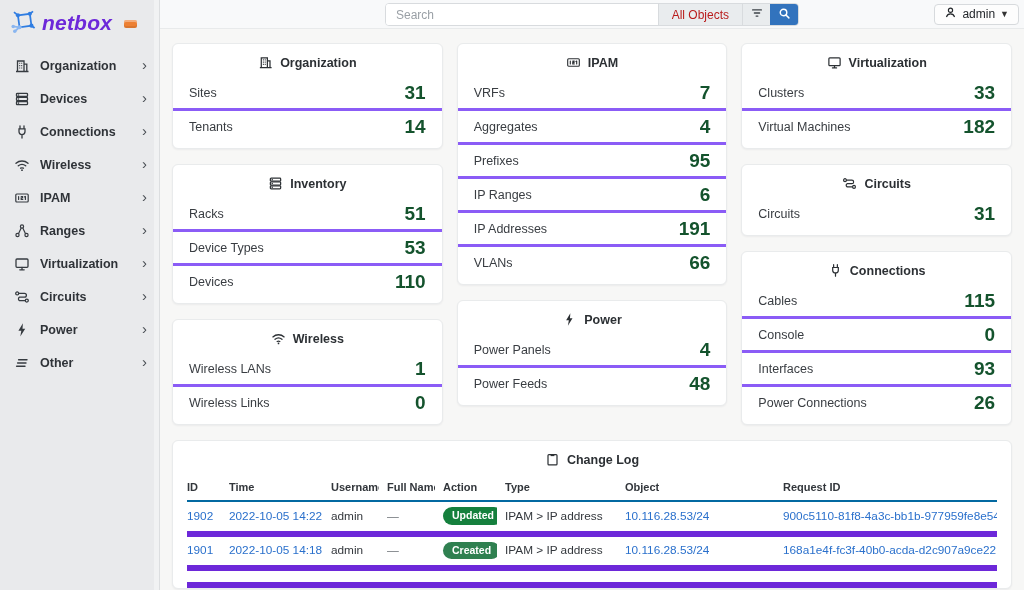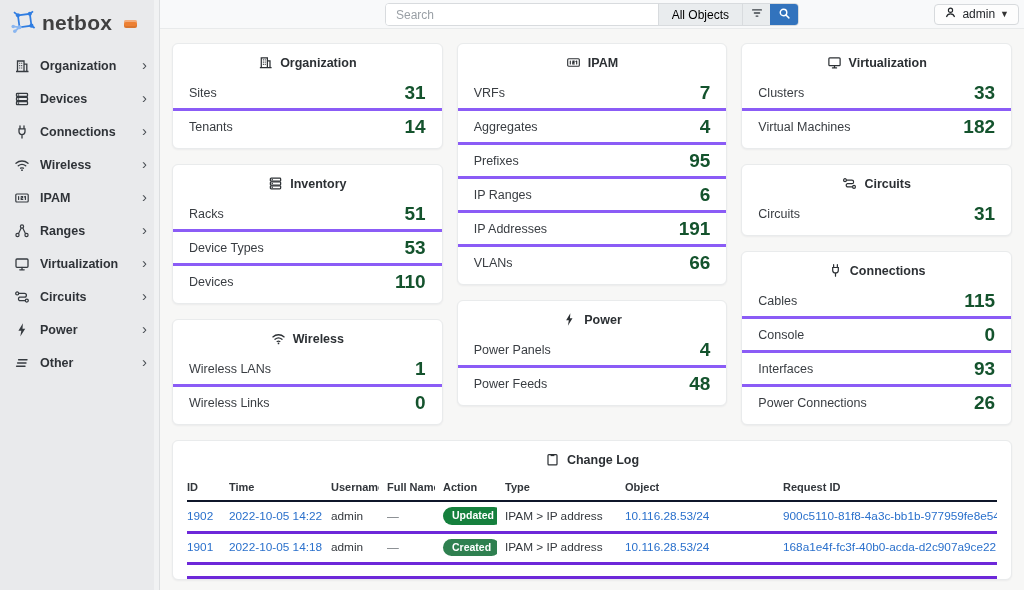--- a/index.html
+++ b/index.html
@@ -9,39 +9,39 @@
     font-family:"Liberation Sans", sans-serif;
     background:#f7f7f6; color:#2c3034;
   }
   .app { display:flex; width:100%; height:100%; }
 
   
   .sidebar { position:relative; width:160px; min-width:160px; background:#e9eaec; border-right:1px solid #dcdee0; }
   .sb-scroll { position:absolute; top:0; right:0; width:5px; height:100%; background:#f1f2f3; }
   .logo-row { display:flex; align-items:center; padding:9px 8px 11px 10px; }
   .logo-mark { display:flex; margin-right:5px; }
-  .logo-text { color:#404040; font-weight:bold; font-size:21px; letter-spacing:.2px; cursor:pointer; }
+  .logo-text { color:#6d28d9; font-weight:bold; font-size:21px; letter-spacing:.2px; cursor:pointer;font-style:italic; }
   .pin-toggle { width:13px; height:8px; background:#ed8033; border-radius:2px; margin-left:12px; margin-top:3px; cursor:pointer;
     box-shadow: inset 0 2px 0 rgba(255,255,255,.35), inset 0 -2px 0 rgba(0,0,0,.08); }
   .nav { margin-top:2px; }
   .nav-item { display:flex; align-items:center; height:33px; padding:0 12px 0 14px; cursor:pointer; }
   .nav-icon { width:16px; height:16px; color:#363b40; display:flex; margin-right:10px; flex:none; }
   .nav-icon svg { width:16px; height:16px; }
   .nav-label { flex:1; font-size:12.5px; font-weight:bold; color:#2f3338; }
   .chev { color:#4a4f55; font-size:15px; line-height:1; transform:translateY(-1px); }
 
   
   .main { flex:1; display:flex; flex-direction:column; min-width:0; }
   .topbar { position:relative; height:29px; flex:none; background:#f8f9fa; border-bottom:1px solid #e8eaeb; display:flex; align-items:center; padding:0 5px; }
   .search-group { position:absolute; left:50%; transform:translateX(-50%); top:3px; display:flex; height:23px; width:414px;
     border:1px solid #d8dbde; border-radius:4px; background:#fff; overflow:hidden;justify-content:center; }
   .search-input { flex:1; border:none; outline:none; padding:0 10px; font-size:12px; color:#333; background:#fff; font-family:inherit; }
   .search-input::placeholder { color:#9aa0a6; }
   .scope-btn { display:flex; align-items:center; padding:0 13px; background:#e9ecee; border:none; border-left:1px solid #d8dbde;
-    font-size:12px; color:#000000; font-family:inherit; cursor:pointer; white-space:nowrap; }
+    font-size:12px; color:#b91c1c; font-family:inherit; cursor:pointer; white-space:nowrap; }
   .filter-btn { display:flex; align-items:center; justify-content:center; width:28px; background:#e9ecee; border:none;
     border-left:1px solid #d8dbde; color:#3d4248; cursor:pointer; }
   .filter-btn svg { width:14px; height:14px; }
   .go-btn { display:flex; align-items:center; justify-content:center; width:28px; background:#3273bd; border:none; color:#fff; cursor:pointer; }
   .go-btn svg { width:13px; height:13px; }
   .user-btn { margin-left:auto; display:flex; align-items:center; gap:5px; height:21px; padding:0 9px; background:#fdfdfd;
     border:1px solid #d7dadd; border-radius:4px; font-size:12px; color:#23272b; font-family:inherit; cursor:pointer; }
   .user-btn svg { width:13px; height:13px; }
   .caret { font-size:9px; color:#333; }
 
@@ -54,22 +54,22 @@
   .ci { width:15px; height:15px; display:flex; color:#2c3034; flex:none; }
   .ci svg { width:15px; height:15px; }
   .srow { display:flex; align-items:center; justify-content:space-between; padding:6px 16px; min-height:31px; }
   .srow + .srow { border-top:3px solid #8b5cf6; }
   .srow-label { font-size:12.5px; color:#393d42; text-decoration:none; cursor:pointer; }
   .srow-value { font-size:19px; font-weight:bold; color:#14532d; text-decoration:none; line-height:1; cursor:pointer; }
 
   
   .changelog { margin-top:15px; padding-bottom:0; }
   .log-table { width:calc(100% - 28px); margin:1px 14px 0; border-collapse:collapse; table-layout:fixed; }
-  .log-table th { font-size:11px; font-weight:bold; color:#32363b; text-align:left; padding:6px 8px 7px; border-bottom:2px solid #0f172a; white-space:nowrap; overflow:hidden;margin-left:8px; }
-  .log-table td { font-size:11.8px; color:#33373c; padding:5px 8px 6px; border-bottom:3px solid #6d28d9; white-space:nowrap; overflow:hidden; }
+  .log-table th { font-size:11px; font-weight:bold; color:#32363b; text-align:left; padding:6px 8px 7px; border-bottom:2px solid #0369a1; white-space:nowrap; overflow:hidden;margin-left:8px; }
+  .log-table td { font-size:11.8px; color:#33373c; padding:5px 8px 6px; border-bottom:6px solid #6d28d9; white-space:nowrap; overflow:hidden; }
   .log-table th:first-child, .log-table td:first-child { padding-left:0; }
   .tlink { color:#2a70cc; text-decoration:none; cursor:pointer; }
   .muted { color:#6a7075; }
   .badge { display:inline-block; padding:2px 9px 3px; border-radius:10px; font-size:10.5px; font-weight:bold; color:#fff; line-height:1.2; }
   .badge-updated { background:#15803d; }
   .badge-created { background:#2f8050; }
 </style>
 </head>
 <body>
 

